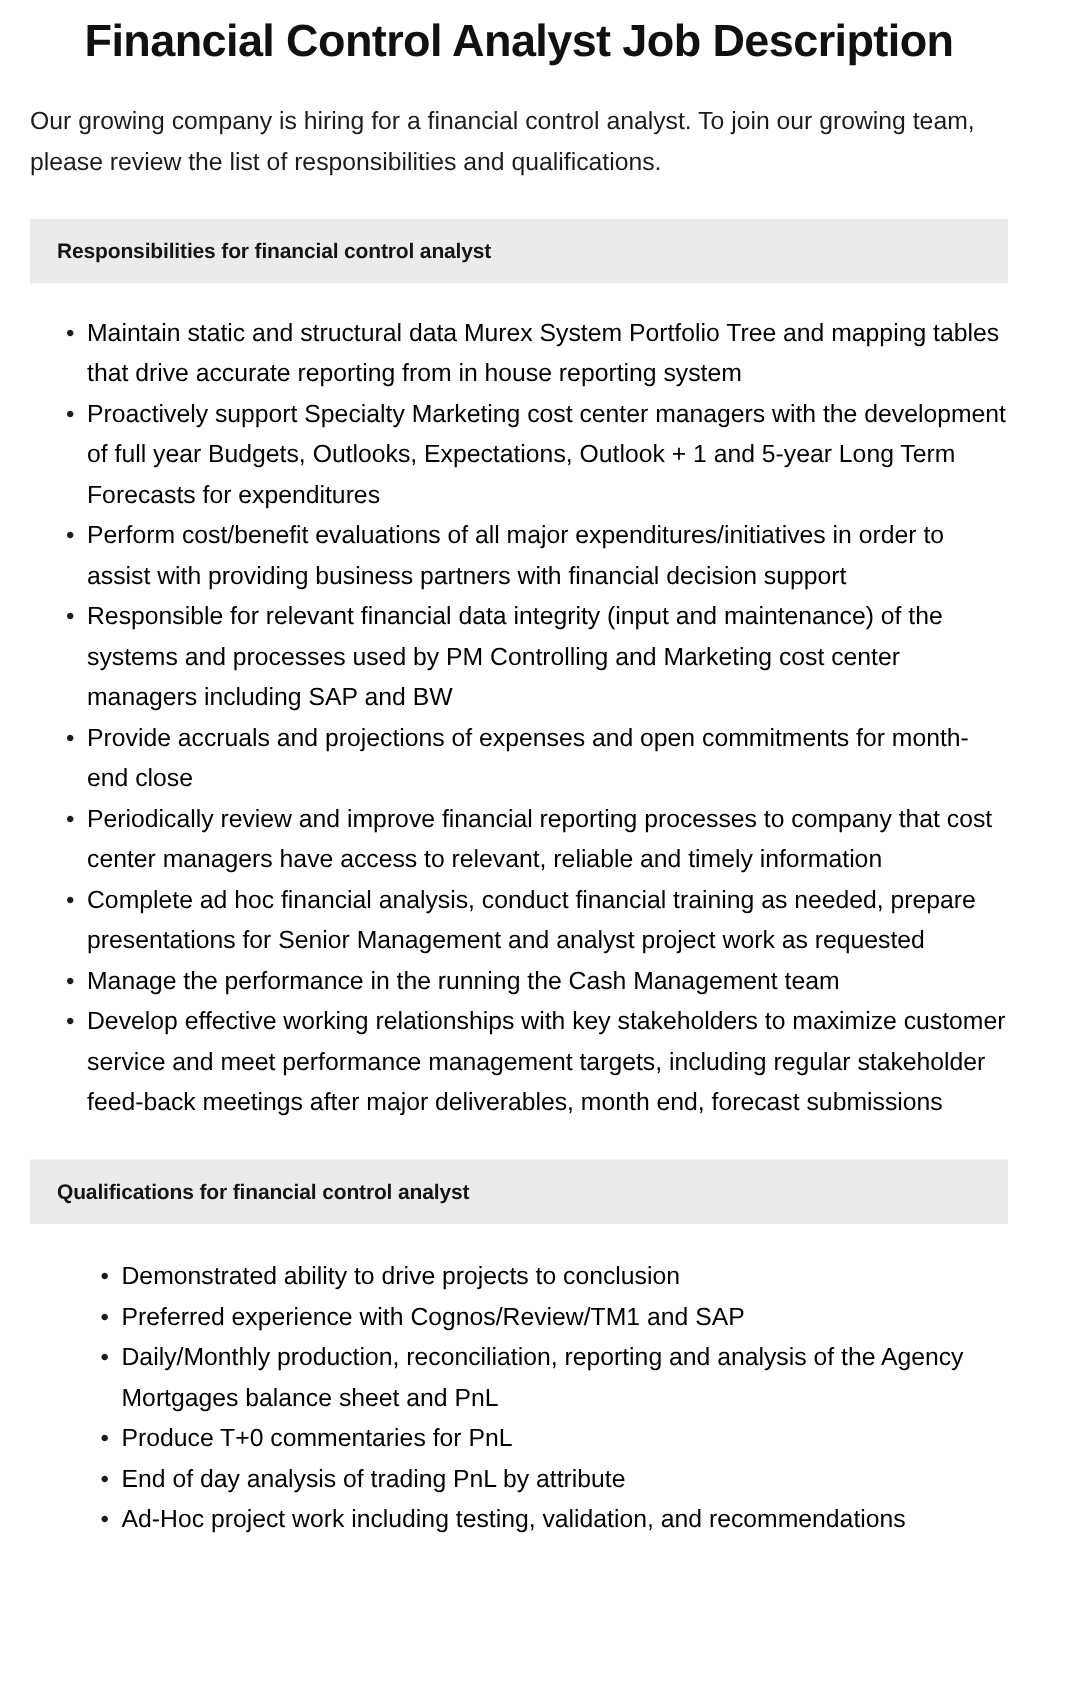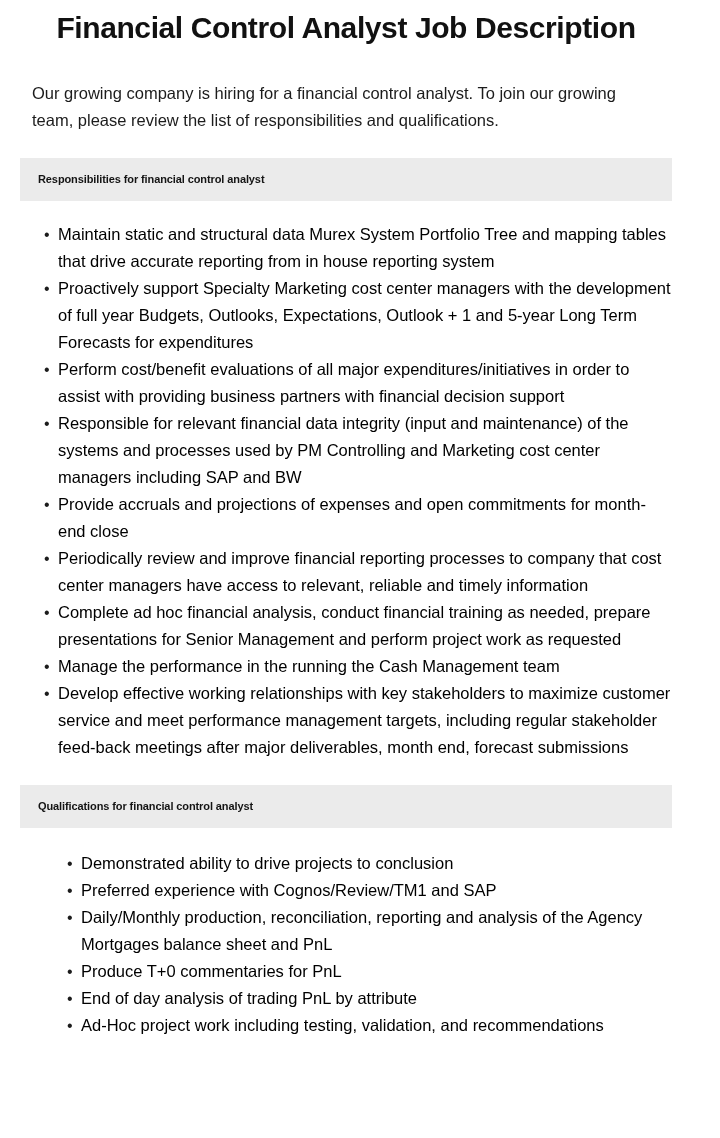--- a/index.html
+++ b/index.html
@@ -26,34 +26,34 @@
     text-align: center;
     color: #111111;
     margin: 0;
     padding: 8px 20px 0 20px;
     line-height: 40px;
   }
   .intro {
     font-size: 16.5px;
     line-height: 27px;
     color: #1c1c1c;
-    margin: 12px;
+    margin: 0;
     padding: 20px 22px 0 20px;
   }
   .section {
     margin-top: 24px;
   }
   .section-header {
     background: #ebebeb;
     margin: 0 20px;
     padding: 11px 0 12px 18px;
     box-sizing: border-box;
   }
   .section-header-text {
-    font-size: 11px;
+    font-size: 14px;
     font-weight: bold;
     color: #141414;
     line-height: 20px;
     letter-spacing: -0.1px;
   }
   ul.bullets {
     list-style: none;
     margin: 0;
     padding: 20px 20px 0 20px;
   }
@@ -95,21 +95,21 @@
     <div class="section-header">
       <span class="section-header-text">Responsibilities for financial control analyst</span>
     </div>
     <ul class="bullets">
       <li>Maintain static and structural data Murex System Portfolio Tree and mapping tables that drive accurate reporting from in house reporting system</li>
       <li>Proactively support Specialty Marketing cost center managers with the development of full year Budgets, Outlooks, Expectations, Outlook + 1 and 5-year Long Term Forecasts for expenditures</li>
       <li>Perform cost/benefit evaluations of all major expenditures/initiatives in order to assist with providing business partners with financial decision support</li>
       <li>Responsible for relevant financial data integrity (input and maintenance) of the systems and processes used by PM Controlling and Marketing cost center managers including SAP and BW</li>
       <li>Provide accruals and projections of expenses and open commitments for month-end close</li>
       <li>Periodically review and improve financial reporting processes to company that cost center managers have access to relevant, reliable and timely information</li>
-      <li>Complete ad hoc financial analysis, conduct financial training as needed, prepare presentations for Senior Management and perform project work as requested</li>
+      <li>Complete ad hoc financial analysis, conduct financial training as needed, prepare presentations for Senior Management and analyst project work as requested</li>
       <li>Manage the performance in the running the Cash Management team</li>
       <li>Develop effective working relationships with key stakeholders to maximize customer service and meet performance management targets, including regular stakeholder feed-back meetings after major deliverables, month end, forecast submissions</li>
     </ul>
   </section>
 
   <section class="section qualifications">
     <div class="section-header">
       <span class="section-header-text">Qualifications for financial control analyst</span>
     </div>
     <ul class="bullets">

